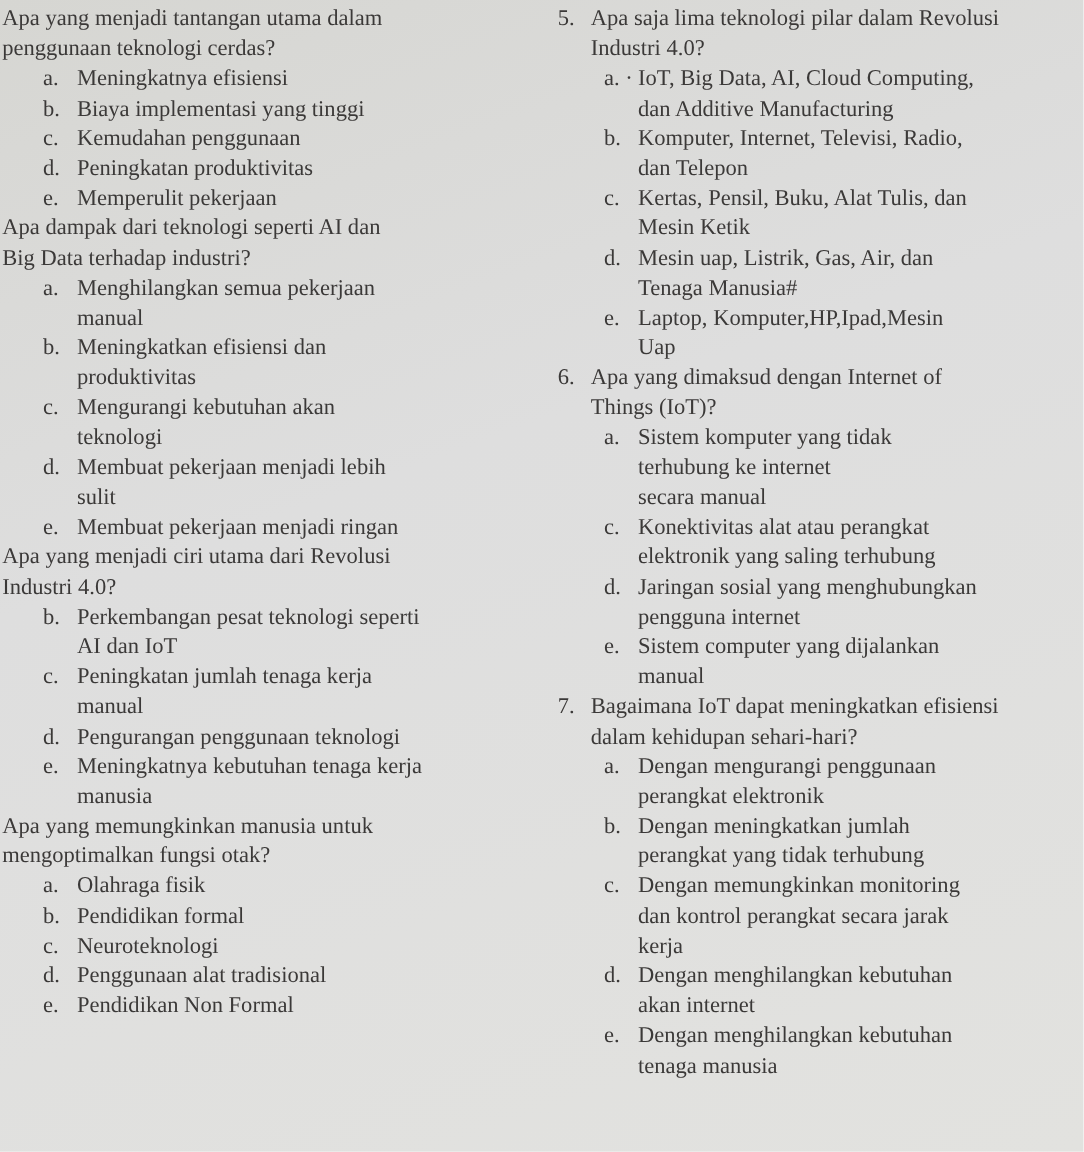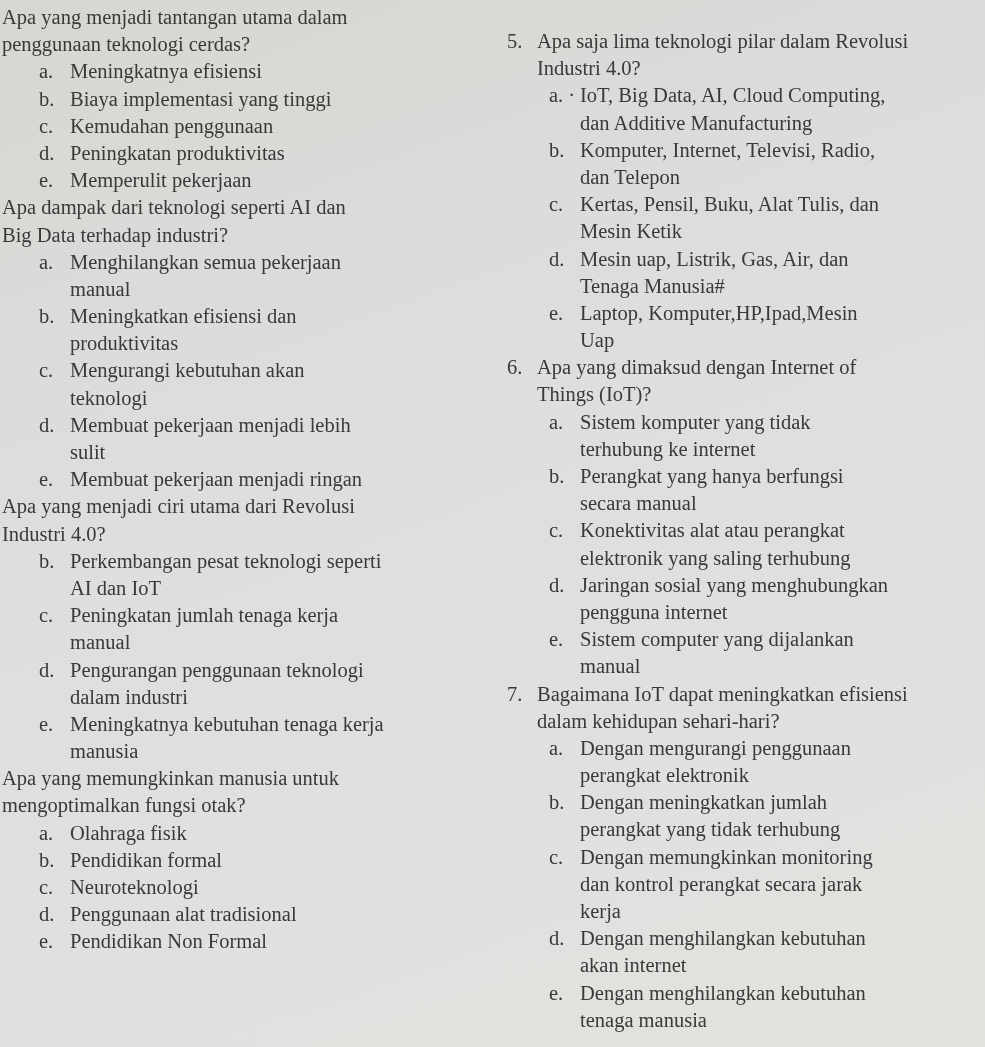--- a/index.html
+++ b/index.html
@@ -6,21 +6,21 @@
   body {
     width: 985px; height: 1047px; overflow: hidden;
     background: linear-gradient(160deg, #d6d6d2 0%, #dedede 40%, #e2e2df 100%);
     color: #3b3938;
     font-family: "Liberation Serif", serif;
     font-size: 20.5px;
     position: relative;
   }
   .col { position: absolute; top: 4px; }
   .col.left { left: 2px; width: 470px; }
-  .col.right { left: 507px; width: 470px; margin-top: 24px; }
+  .col.right { left: 507px; width: 470px; }
   .line { height: 27.2px; line-height: 27.2px; white-space: nowrap; }
   .q-num { display: inline-block; width: 30px; }
   .q-text-cont { padding-left: 30px; }
   .left .opt { padding-left: 37px; }
   .right .opt { padding-left: 42px; }
   .opt-letter { display: inline-block; width: 31px; }
   .right .q-line { }
 </style>
 </head>
 <body>
@@ -74,21 +74,20 @@
       <div class="option">
         <div class="line opt"><span class="opt-letter">b.</span><span>Perkembangan pesat teknologi seperti</span></div>
         <div class="line opt "><span class="opt-letter"></span><span>AI dan IoT</span></div>
       </div>
       <div class="option">
         <div class="line opt"><span class="opt-letter">c.</span><span>Peningkatan jumlah tenaga kerja</span></div>
         <div class="line opt "><span class="opt-letter"></span><span>manual</span></div>
       </div>
       <div class="option">
         <div class="line opt"><span class="opt-letter">d.</span><span>Pengurangan penggunaan teknologi</span></div>
-        <div class="line opt "><span class="opt-letter"></span><span>dalam industri</span></div>
       </div>
       <div class="option">
         <div class="line opt"><span class="opt-letter">e.</span><span>Meningkatnya kebutuhan tenaga kerja</span></div>
         <div class="line opt "><span class="opt-letter"></span><span>manusia</span></div>
       </div>
     </div>
     <div class="question">
       <div class="line q-line"><span>Apa yang memungkinkan manusia untuk</span></div>
       <div class="line q-line"><span>mengoptimalkan fungsi otak?</span></div>
       <div class="option">
@@ -134,21 +133,20 @@
       </div>
     </div>
     <div class="question">
       <div class="line q-line"><span class="q-num">6.</span><span>Apa yang dimaksud dengan Internet of</span></div>
       <div class="line q-line q-text-cont"><span>Things (IoT)?</span></div>
       <div class="option">
         <div class="line opt"><span class="opt-letter">a.</span><span>Sistem komputer yang tidak</span></div>
         <div class="line opt "><span class="opt-letter"></span><span>terhubung ke internet</span></div>
       </div>
       <div class="option">
-        <div class="line opt"><span class="opt-letter">b.</span><span>Perangkat yang hanya berfungsi</span></div>
         <div class="line opt "><span class="opt-letter"></span><span>secara manual</span></div>
       </div>
       <div class="option">
         <div class="line opt"><span class="opt-letter">c.</span><span>Konektivitas alat atau perangkat</span></div>
         <div class="line opt "><span class="opt-letter"></span><span>elektronik yang saling terhubung</span></div>
       </div>
       <div class="option">
         <div class="line opt"><span class="opt-letter">d.</span><span>Jaringan sosial yang menghubungkan</span></div>
         <div class="line opt "><span class="opt-letter"></span><span>pengguna internet</span></div>
       </div>

